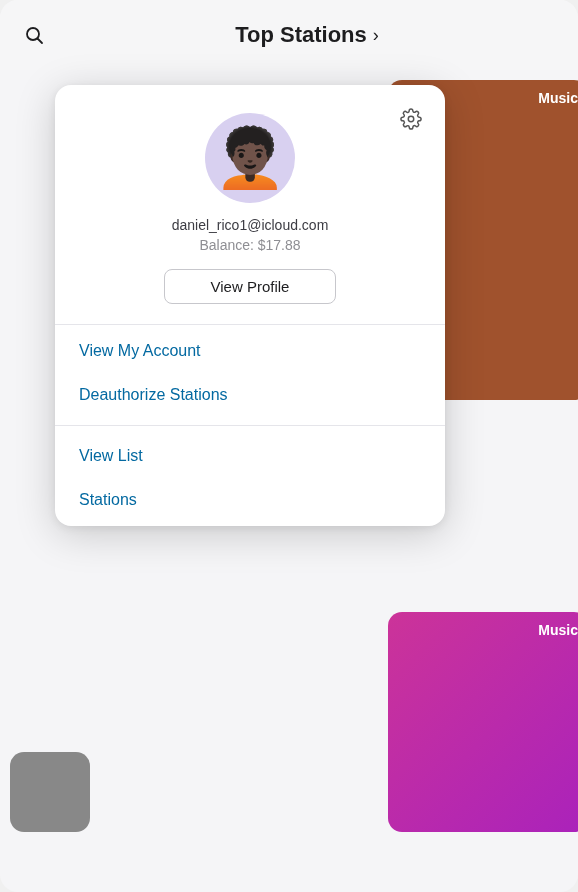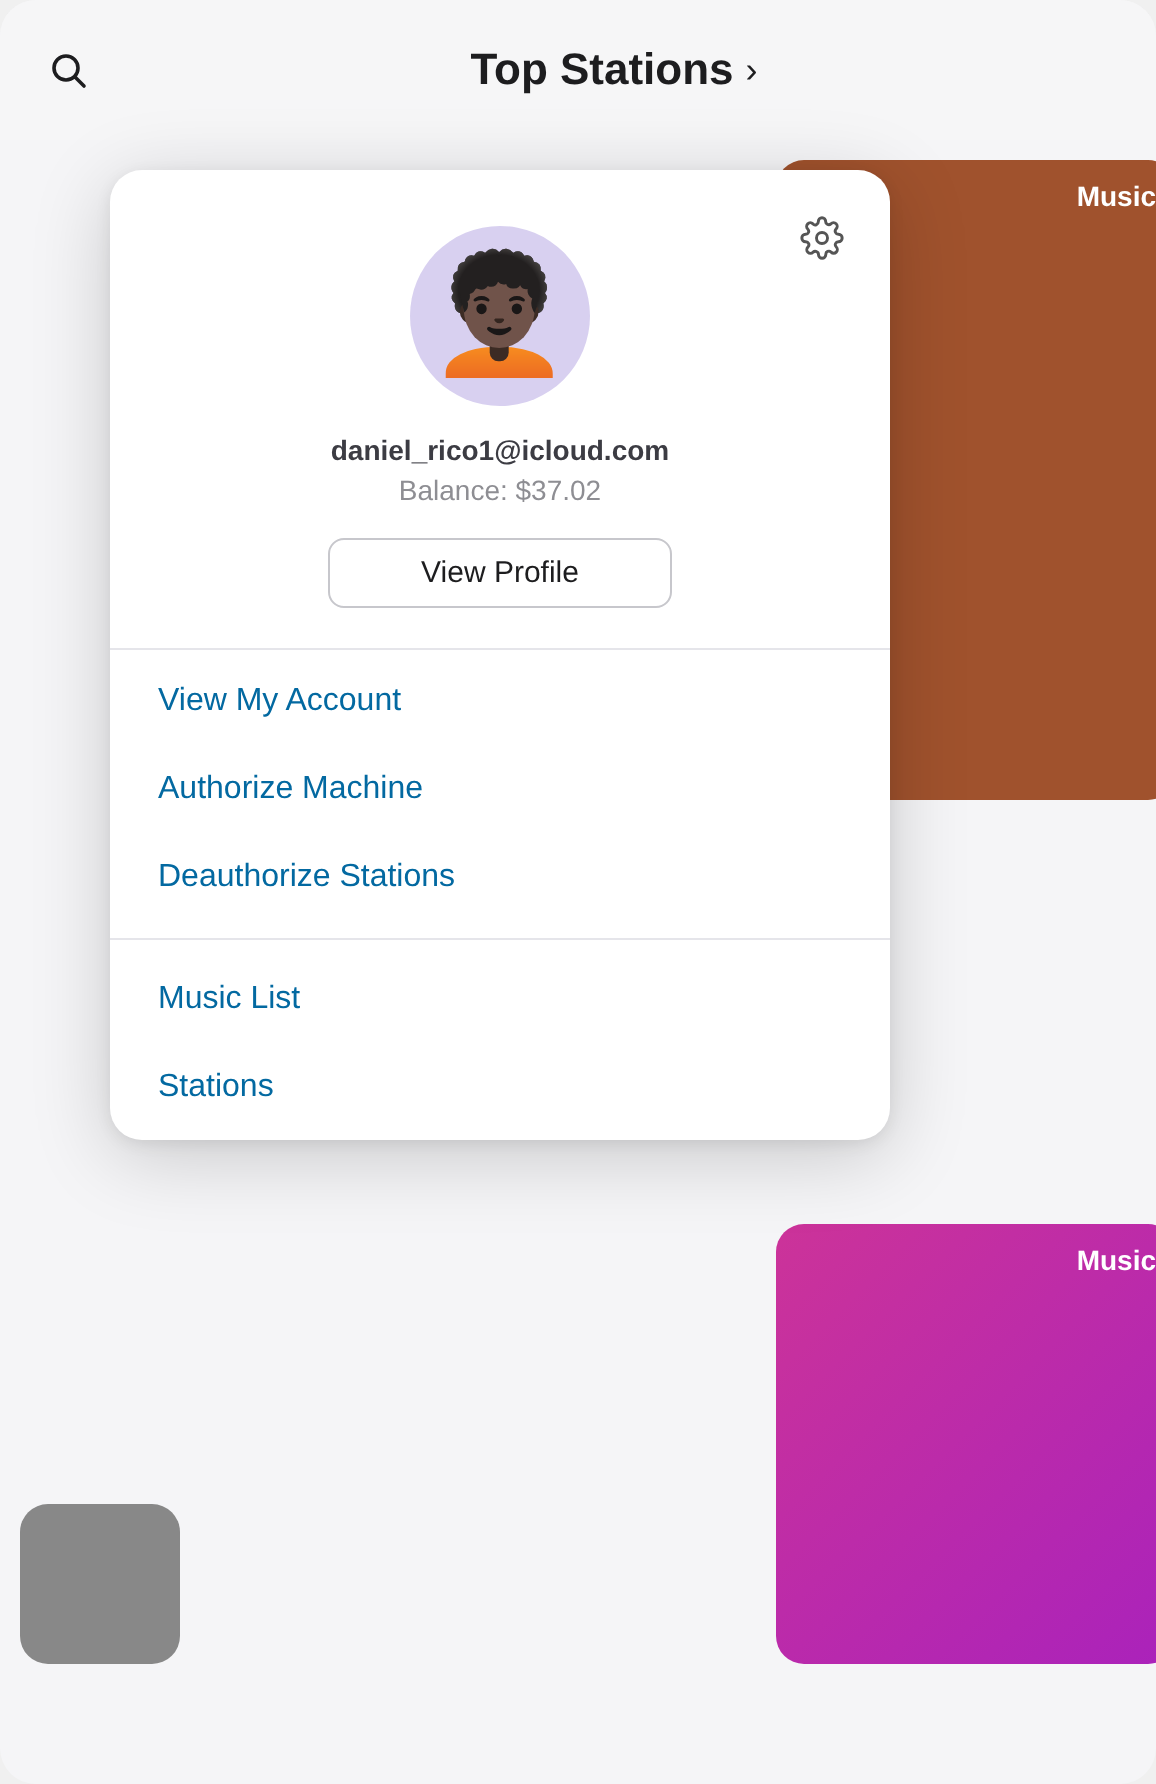--- a/index.html
+++ b/index.html
@@ -170,21 +170,20 @@
       font-size: 19px;
       font-weight: 700;
       color: #1d1d1f;
       margin-bottom: 5px;
     }
 
     .user-email {
       font-size: 14px;
       color: #3c3c43;
       margin-bottom: 4px;
-      font-weight: bold;
     }
 
     .user-balance {
       font-size: 14px;
       color: #8e8e93;
       margin-bottom: 16px;
     }
 
     .view-profile-btn {
       border: 1.5px solid #c7c7cc;
@@ -258,44 +257,41 @@
           <circle cx="12" cy="12" r="3"></circle>
           <path d="M19.4 15a1.65 1.65 0 0 0 .33 1.82l.06.06a2 2 0 0 1-2.83 2.83l-.06-.06a1.65 1.65 0 0 0-1.82-.33 1.65 1.65 0 0 0-1 1.51V21a2 2 0 0 1-4 0v-.09A1.65 1.65 0 0 0 9 19.4a1.65 1.65 0 0 0-1.82.33l-.06.06a2 2 0 0 1-2.83-2.83l.06-.06A1.65 1.65 0 0 0 4.68 15a1.65 1.65 0 0 0-1.51-1H3a2 2 0 0 1 0-4h.09A1.65 1.65 0 0 0 4.6 9a1.65 1.65 0 0 0-.33-1.82l-.06-.06a2 2 0 0 1 2.83-2.83l.06.06A1.65 1.65 0 0 0 9 4.68a1.65 1.65 0 0 0 1-1.51V3a2 2 0 0 1 4 0v.09a1.65 1.65 0 0 0 1 1.51 1.65 1.65 0 0 0 1.82-.33l.06-.06a2 2 0 0 1 2.83 2.83l-.06.06A1.65 1.65 0 0 0 19.4 9a1.65 1.65 0 0 0 1.51 1H21a2 2 0 0 1 0 4h-.09a1.65 1.65 0 0 0-1.51 1z"></path>
         </svg>
       </div>
 
       <div class="avatar-wrap">
         <span style="font-size:58px; line-height:1; display:flex; align-items:center; justify-content:center; width:100%; height:100%;">🧑🏿‍🦱</span>
       </div>
 
       <span class="user-email">daniel_rico1@icloud.com</span>
-      <span class="user-balance">Balance: $37.02</span>
+      <span class="user-balance">Balance: $17.88</span>
 
       <button class="view-profile-btn">View Profile</button>
     </div>
 
     <div class="divider"></div>
 
     <div class="menu-group">
       <div class="menu-item">
         <span>View My Account</span>
       </div>
       <div class="menu-item">
-        <span>Authorize Machine</span>
-      </div>
-      <div class="menu-item">
         <span>Deauthorize Stations</span>
       </div>
     </div>
 
     <div class="menu-group-divider"></div>
 
     <div class="menu-group">
       <div class="menu-item">
-        <span>Music List</span>
+        <span>View List</span>
       </div>
       <div class="menu-item">
         <span>Stations</span>
       </div>
     </div>
 
   </div>
 
 </div>
 

